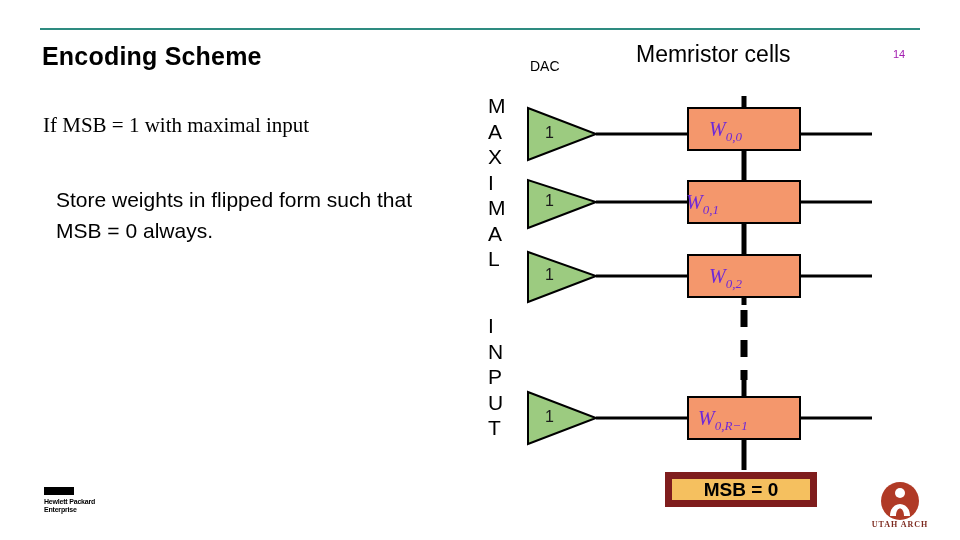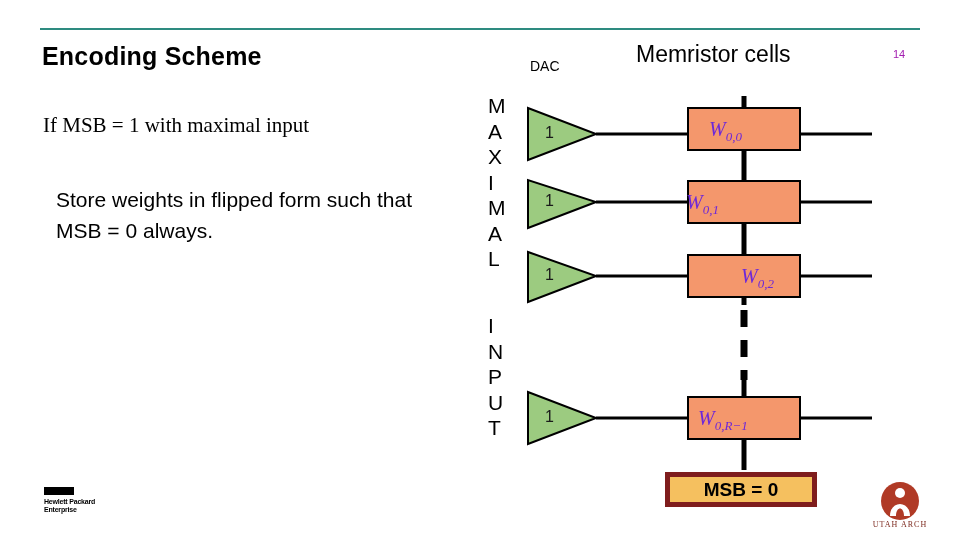--- a/index.html
+++ b/index.html
@@ -110,21 +110,21 @@
     vertical-align: sub;
   }
 
   .msb-box {
     position: absolute;
     left: 665px;
     top: 472px;
     width: 152px;
     height: 35px;
     background: #f5c05f;
-    border: 5px solid #7f1d1d;
+    border: 7px solid #7f1d1d;
     box-sizing: border-box;
     display: flex;
     align-items: center;
     justify-content: center;
     font-size: 19px;
     font-weight: bold;
     color: #000000;
   }
 
   
@@ -160,20 +160,21 @@
   .utah-text {
     position: absolute;
     left: 0;
     top: 38px;
     width: 80px;
     text-align: center;
     font-size: 8px;
     letter-spacing: 1px;
     color: #7d2a1f;
     font-family: "Liberation Serif", serif;
+    font-weight: bold;
   }
 </style>
 </head>
 <body>
 
 <div class="slide">
 
   <div class="top-rule"></div>
 
   <div class="title">Encoding Scheme</div>
@@ -239,21 +240,21 @@
     </g>
   </svg>
 
   <div class="dac-digit" style="left:545px; top:124px;">1</div>
   <div class="dac-digit" style="left:545px; top:192px;">1</div>
   <div class="dac-digit" style="left:545px; top:266px;">1</div>
   <div class="dac-digit" style="left:545px; top:408px;">1</div>
 
   <div class="weight-box-label" style="left:709px; top:118px;"><span>W</span><span class="sub">0,0</span></div>
   <div class="weight-box-label" style="left:686px; top:191px;"><span>W</span><span class="sub">0,1</span></div>
-  <div class="weight-box-label" style="left:709px; top:265px;margin-left:32px;"><span>W</span><span class="sub">0,2</span></div>
+  <div class="weight-box-label" style="left:709px; top:265px;"><span>W</span><span class="sub">0,2</span></div>
   <div class="weight-box-label" style="left:698px; top:407px;"><span>W</span><span class="sub">0,R−1</span></div>
 
   <div class="msb-box">MSB = 0</div>
 
   <div class="hpe-logo">
     <div class="hpe-bar"></div>
     <div class="hpe-text">Hewlett Packard</div>
     <div class="hpe-text">Enterprise</div>
   </div>
 

